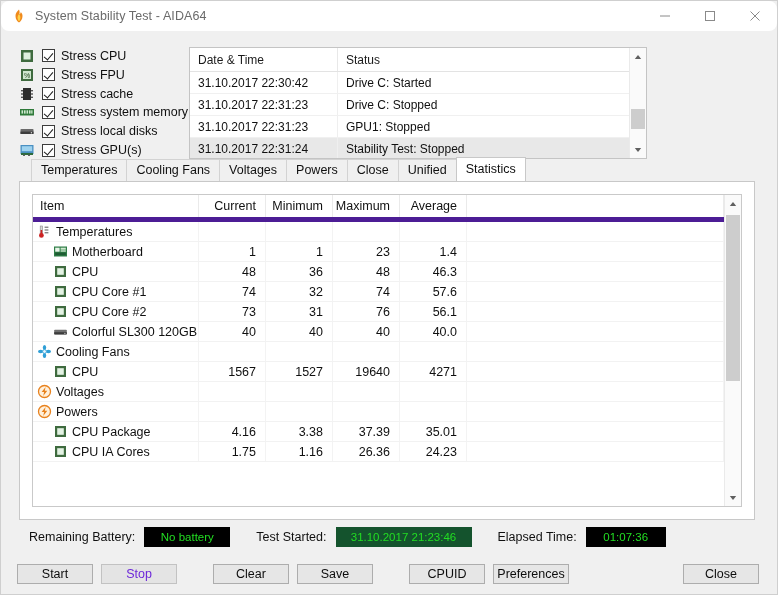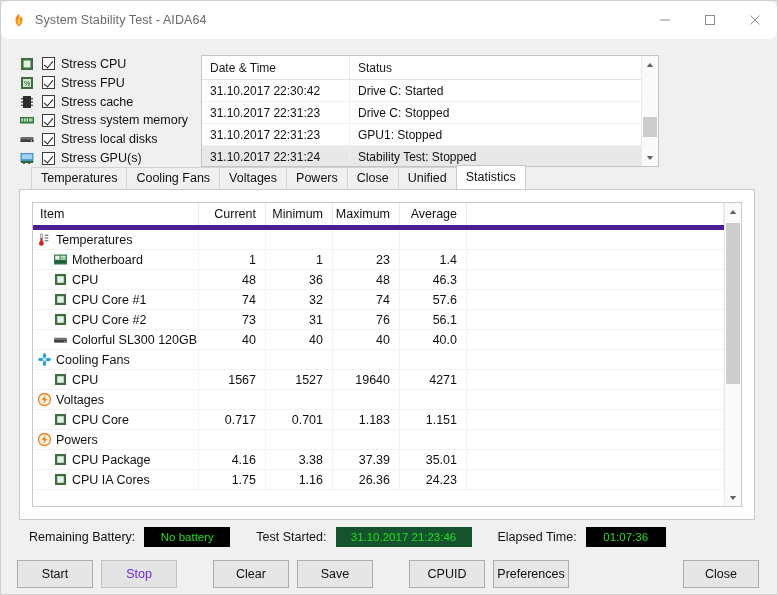--- a/index.html
+++ b/index.html
@@ -15,21 +15,21 @@
     left: 0; top: 0;
     width: 778px; height: 595px;
     background: #f0f0f0;
     border: 1px solid #cfcfcf;
     box-sizing: border-box;
     display: flex;
     flex-direction: column;
   }
   
   .titlebar {
-    height: 38px;
+    height: 30px;
     background: #ffffff;
     display: flex;
     align-items: center;
     flex: 0 0 auto;
     position: relative;
     border-radius: 8px;
   }
   .title-icon {
     width: 16px; height: 16px;
     margin-left: 10px; margin-right: 8px;
@@ -91,21 +91,21 @@
     border-width: 0 1.6px 1.6px 0;
     transform: rotate(40deg);
   }
   .slabel {
     font-size: 12.5px;
     color: #101010;
     white-space: nowrap;
   }
   
   .loglist {
-    margin-left: 12px;
+    margin-left: 0px;
     width: 458px;
     height: 112px;
     border: 1px solid #c4c4c4;
     background: #fff;
     box-sizing: border-box;
     display: flex;
     flex: 0 0 auto;
   }
   .logmain { flex: 1 1 auto; display: flex; flex-direction: column; min-width: 0; }
   .loghdr {
@@ -266,21 +266,21 @@
   
   .btnbar {
     flex: 0 0 auto;
     height: 40px;
     display: flex;
     align-items: center;
     padding: 0 18px 0 8px;
     position: relative;
   }
   .btn {
-    height: 28px;
+    height: 20px;
     min-width: 76px;
     border: 1px solid #adadad;
     background: #e6e6e6;
     font-size: 12.5px;
     color: #0d0d0d;
     display: flex; align-items: center; justify-content: center;
     box-sizing: border-box;
     font-family: "Liberation Sans", sans-serif;
     text-align: right;
   }
@@ -603,34 +603,20 @@
                     <path d="M8.6 2.9 L4.6 8.1 L7.1 8.1 L6.2 12.1 L10.3 6.8 L7.8 6.8 Z" fill="#e8821e"></path>
                   </svg></span>
                 <span>Voltages</span>
               </div>
               <div class="td td-num"></div>
               <div class="td td-num"></div>
               <div class="td td-num"></div>
               <div class="td td-num"></div>
               <div class="td td-pad"></div>
             </div>
-            <div class="trow child">
-              <div class="td td-item">
-                <span class="ticon"><svg width="15" height="15" viewBox="0 0 15 15">
-                    <rect x="2" y="2" width="11" height="11" fill="#3f6b3f"></rect>
-                    <rect x="4.2" y="4.2" width="6.6" height="6.6" fill="#e3f2e3"></rect>
-                  </svg></span>
-                <span>CPU Core</span>
-              </div>
-              <div class="td td-num">0.717</div>
-              <div class="td td-num">0.701</div>
-              <div class="td td-num">1.183</div>
-              <div class="td td-num">1.151</div>
-              <div class="td td-pad"></div>
-            </div>
             <div class="trow grp">
               <div class="td td-item">
                 <span class="ticon"><svg width="15" height="15" viewBox="0 0 15 15">
                     <circle cx="7.5" cy="7.5" r="6" fill="#fff1dd" stroke="#e8821e" stroke-width="1.3"></circle>
                     <path d="M8.6 2.9 L4.6 8.1 L7.1 8.1 L6.2 12.1 L10.3 6.8 L7.8 6.8 Z" fill="#e8821e"></path>
                   </svg></span>
                 <span>Powers</span>
               </div>
               <div class="td td-num"></div>
               <div class="td td-num"></div>

